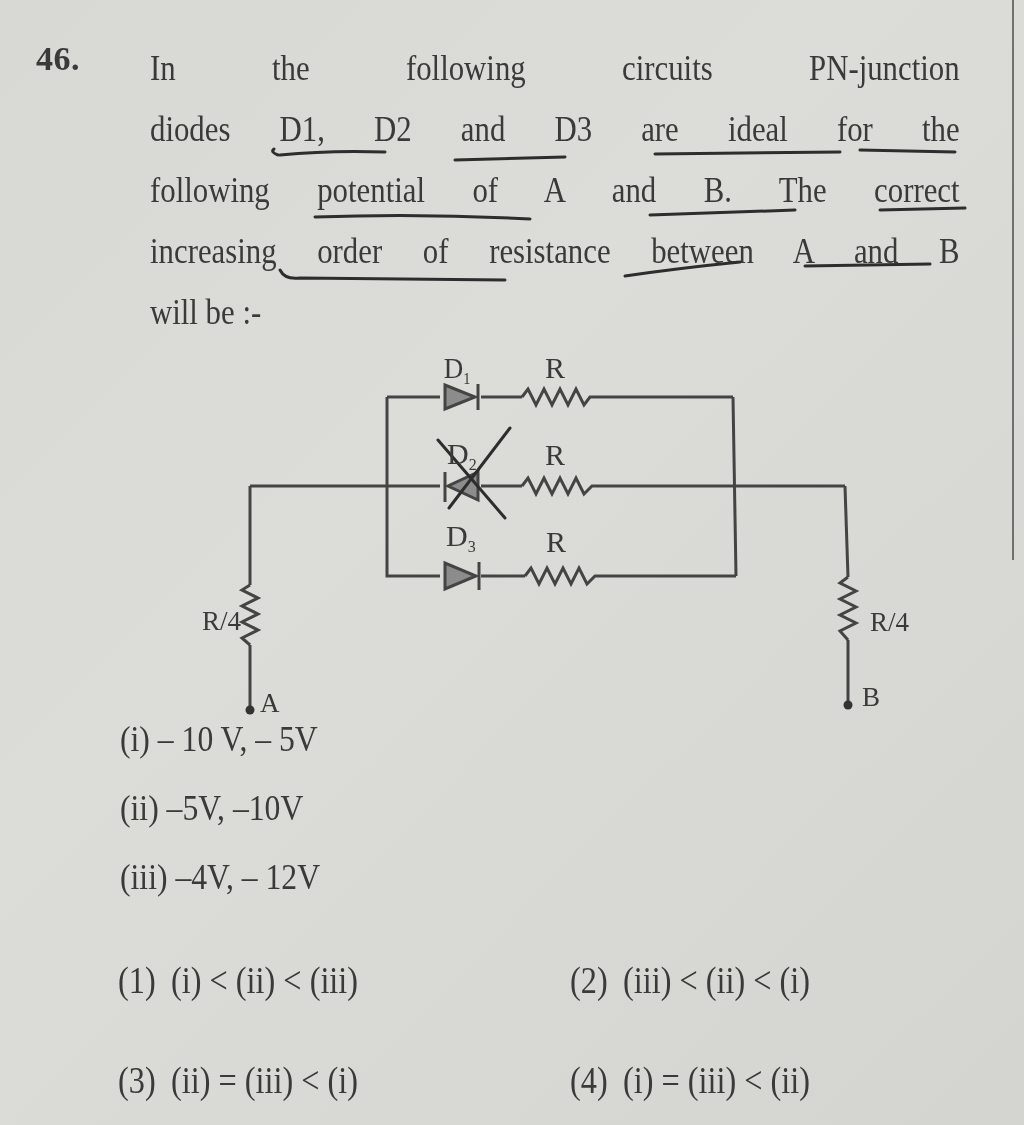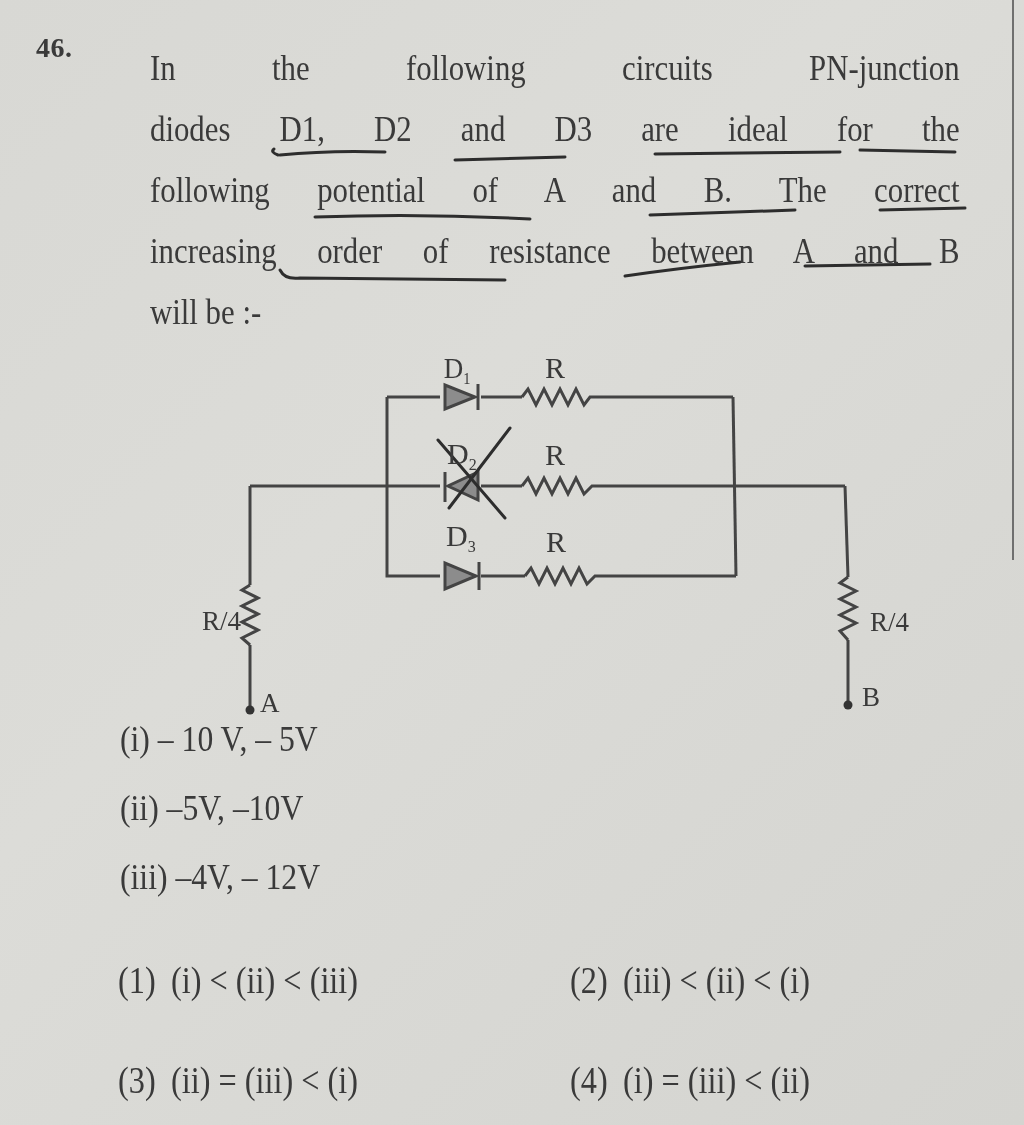--- a/index.html
+++ b/index.html
@@ -3,21 +3,21 @@
 <meta charset="utf-8">
 <style>
   html, body { margin: 0; padding: 0; }
   body {
     width: 1024px; height: 1125px; overflow: hidden; position: relative;
     background: linear-gradient(135deg, #d8d8d4 0%, #dcdcd8 40%, #d4d4d0 100%);
     font-family: "Liberation Serif", "DejaVu Serif", serif;
     color: #3a3a3a;
   }
   .page-edge { position: absolute; right: 10px; top: 0; width: 2px; height: 560px; background: #555; opacity: .8; }
-  .qnum { position: absolute; left: 36px; top: 32px; font-size: 28px; font-weight: bold; letter-spacing: .5px; }
+  .qnum { position: absolute; left: 36px; top: 40px; font-size: 34px; font-weight: bold; letter-spacing: .5px; }
   .stem { position: absolute; left: 150px; top: 38px; width: 810px; font-size: 35px; line-height: 61px; text-align: justify; transform: scaleX(0.88); transform-origin: left top; width: 920px; }
   .stem .line { display: block; text-align-last: justify; white-space: nowrap; }
   .stem .line.last { text-align-last: left; }
   .circuit { position: absolute; left: 0; top: 340px; }
   .lbl { font-family: "Liberation Serif", serif; fill: #3a3a3a; }
   .items { position: absolute; left: 120px; top: 718px; font-size: 36px; transform: scaleX(.88); transform-origin: left top; }
   .items div { height: 69px; }
   .opt { position: absolute; font-size: 38px; transform: scaleX(.85); transform-origin: left top; white-space: nowrap; }
   .opt .n { margin-right: 18px; }
   .pen { stroke: #2d2d2d; fill: none; stroke-linecap: round; }

